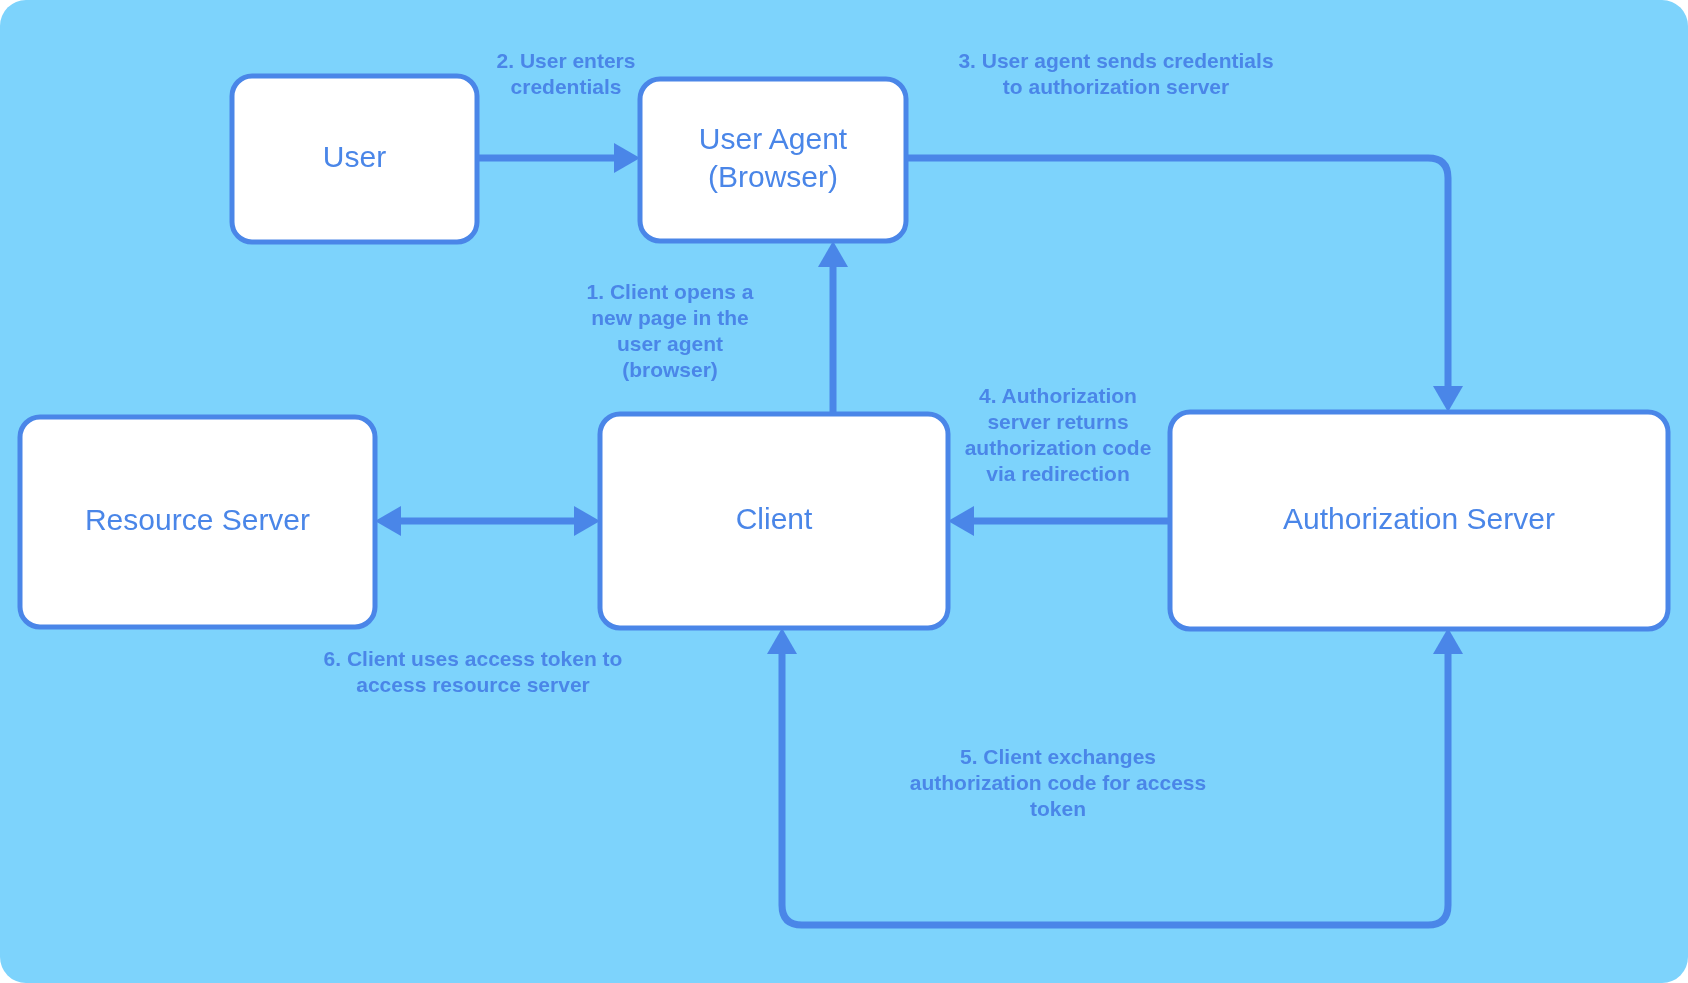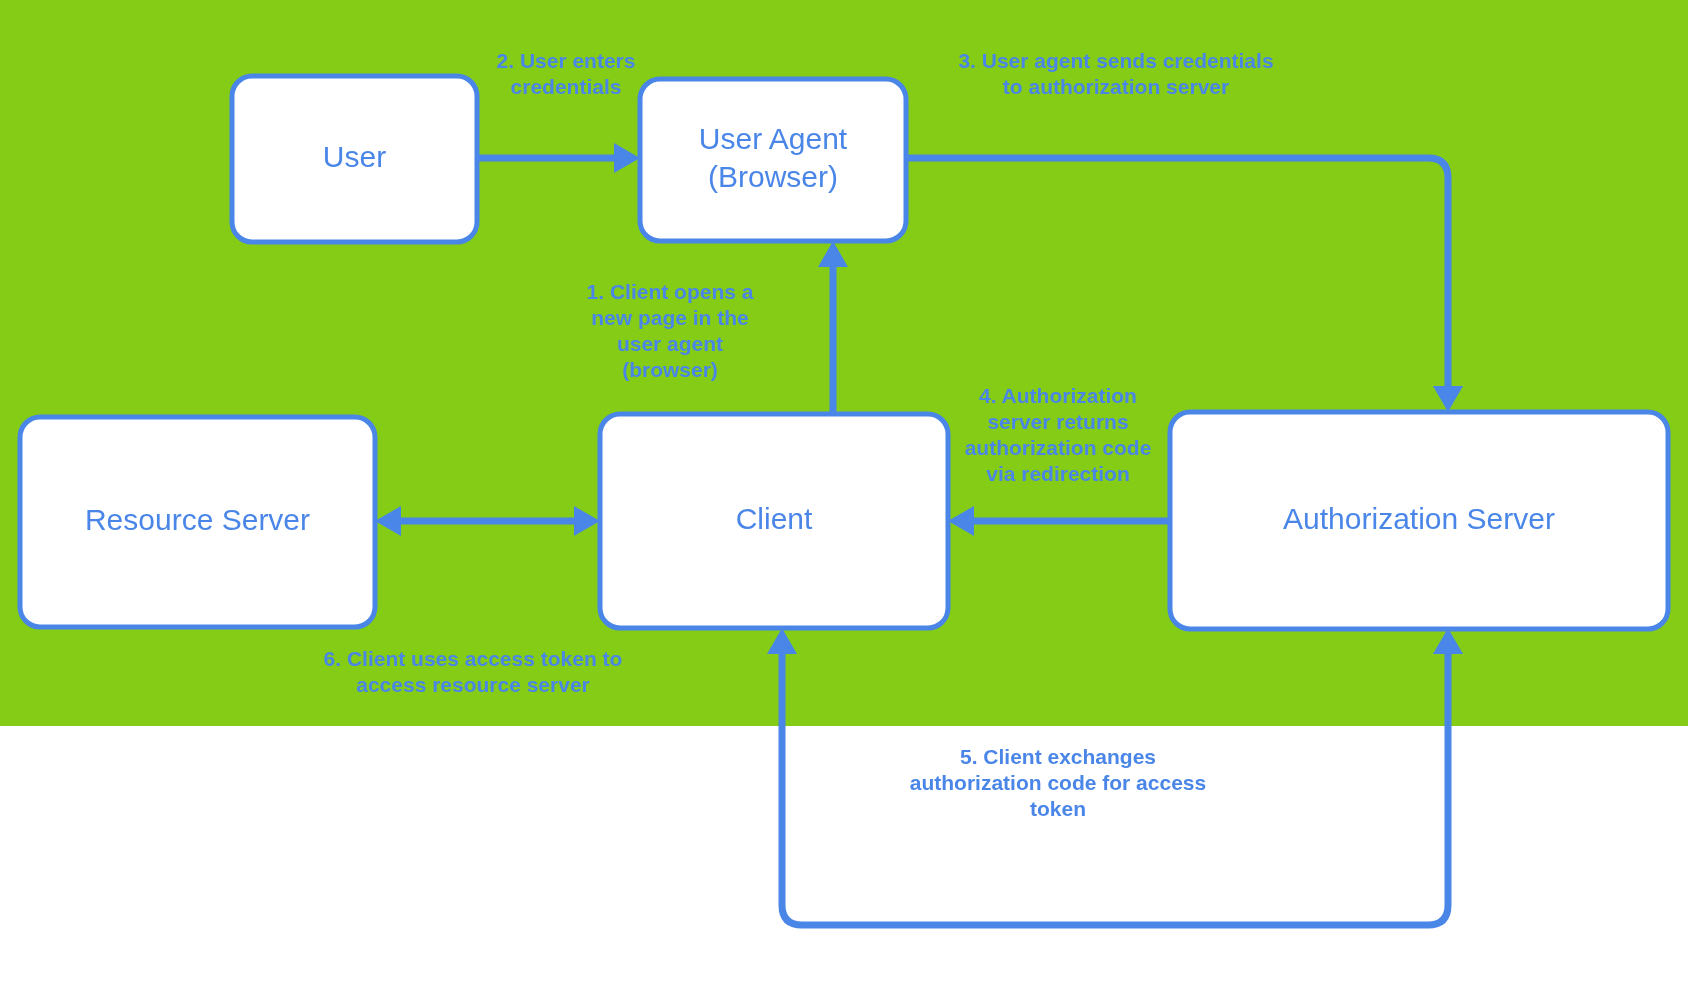--- a/index.html
+++ b/index.html
@@ -9,22 +9,23 @@
   }
   body {
     width: 1688px;
     height: 983px;
     font-family: "Liberation Sans", sans-serif;
     overflow: hidden;
   }
   #diagram-root {
     position: relative;
     width: 1688px;
-    height: 726px;
-    background: #84cc16;
+    height: 983px;
+    background: #7dd3fc;
+    border-radius: 26px;
   }
   svg.diagram {
     display: block;
     width: 1688px;
     height: 983px;
   }
   .node-box {
     fill: #ffffff;
     stroke: #4a86e8;
     stroke-width: 5;

